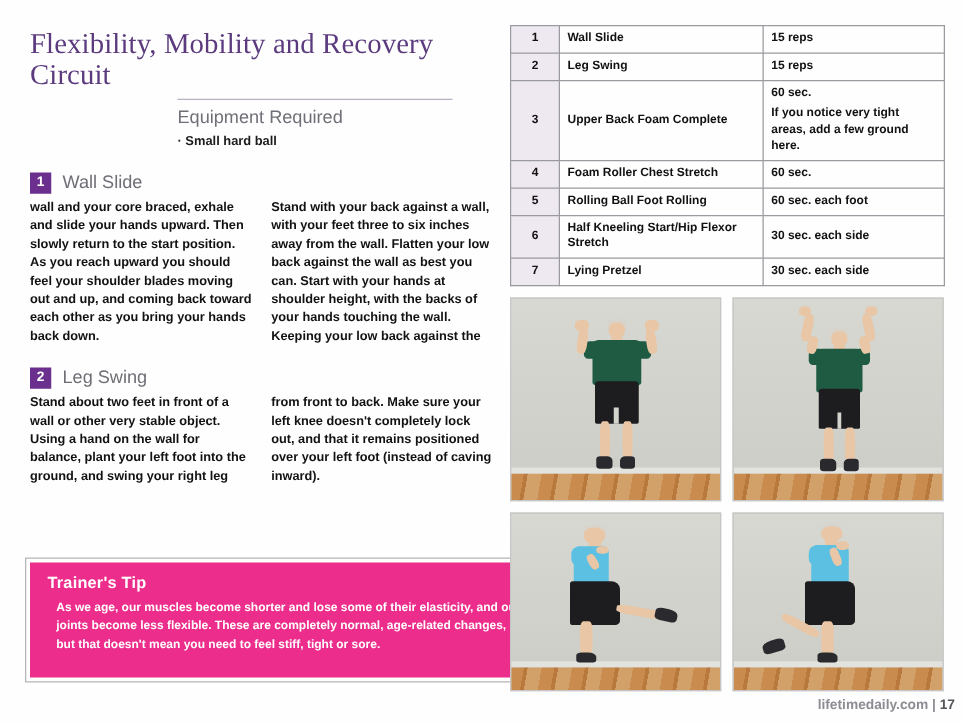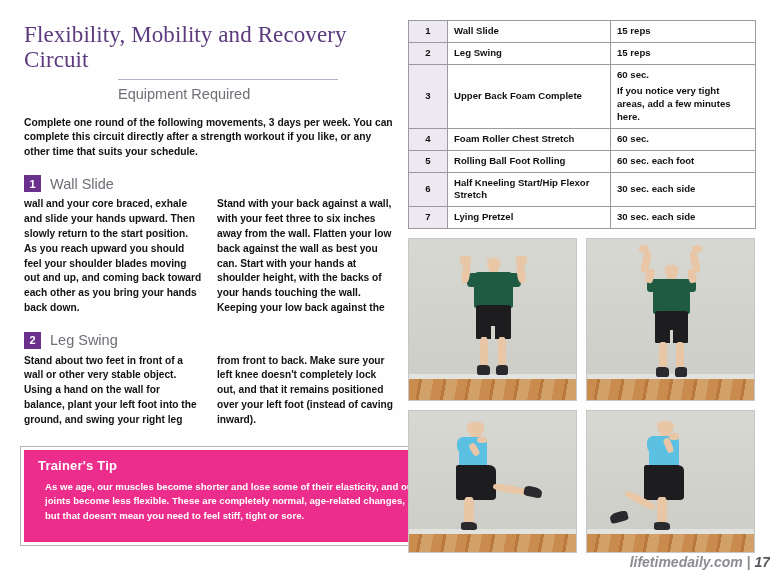--- a/index.html
+++ b/index.html
@@ -26,21 +26,21 @@
   .doc-title{
     color:#5b3a7e;
     font-family:"Liberation Serif", serif;
     font-size:23px;
     font-weight:400;
     letter-spacing:.1px;
     margin:4px 0 0 0;
     line-height:1.1;
   }
   .equip-block{
-    margin:6px 0 0 94px;
+    margin:6px 0 0 118px;
   }
   .equip-rule{
     border-top:1px solid #b9b0c4;
     width:220px;
     margin:5px 0 6px 0;
   }
   .equip-title{
     color:#6f6f77;
     font-size:14.5px;
     font-weight:400;
@@ -168,42 +168,42 @@
   .skin{background:#e8c6a6;}
   .shirt-green{background:#1f5a43;}
   .shirt-blue{background:#5cc0e2;}
   .shorts{background:#1d1d1f;}
   .shoe{background:#2a2a2e;}
   .hair{background:#d8d4cc;}
 
   .pc{position:absolute;}
 
   footer{
-    position:absolute;right:0;bottom:8px;
-    font-size:14px;color:#8c8c92;font-weight:bold;font-style:italic;
+    position:absolute;right:6px;bottom:8px;
+    font-size:11px;color:#8c8c92;font-weight:bold;
   }
   footer b{color:#55555c;}
 </style>
 </head>
 <body>
 
 <div class="page">
 
   <div class="left">
 
     <h1 class="doc-title">Flexibility, Mobility and Recovery Circuit</h1>
 
     <div class="equip-block">
       <div class="equip-rule"></div>
       <h2 class="equip-title">Equipment Required</h2>
       <ul class="equip-list">
+        <li>Small hard ball</li>
       </ul>
     </div>
 
-    <p class="intro">Complete one round of the following movements, 3 days per week. You can complete this circuit directly after a strength workout if you like, or any other time that suits your schedule.</p>
 
     <div class="ex-head">
       <span class="ex-num">1</span>
       <span class="ex-title">Wall Slide</span>
     </div>
     <div class="cols">
       <p>wall and your core braced, exhale and slide your hands upward. Then slowly return to the start position. As you reach upward you should feel your shoulder blades moving out and up, and coming back toward each other as you bring your hands back down.</p>
       <p>Stand with your back against a wall, with your feet three to six inches away from the wall. Flatten your low back against the wall as best you can. Start with your hands at shoulder height, with the backs of your hands touching the wall. Keeping your low back against the</p>
     </div>
 
@@ -237,21 +237,21 @@
         <tr>
           <td class="num">2</td>
           <td class="name">Leg Swing</td>
           <td class="dose">15 reps</td>
         </tr>
         <tr>
           <td class="num">3</td>
           <td class="name">Upper Back Foam Complete</td>
           <td class="dose">
             <p class="dose-main">60 sec.</p>
-            <p class="dose-note">If you notice very tight areas, add a few minutes here.</p>
+            <p class="dose-note">If you notice very tight areas, add a few ground here.</p>
           </td>
         </tr>
         <tr>
           <td class="num">4</td>
           <td class="name">Foam Roller Chest Stretch</td>
           <td class="dose">60 sec.</td>
         </tr>
         <tr>
           <td class="num">5</td>
           <td class="name">Rolling Ball Foot Rolling</td>

